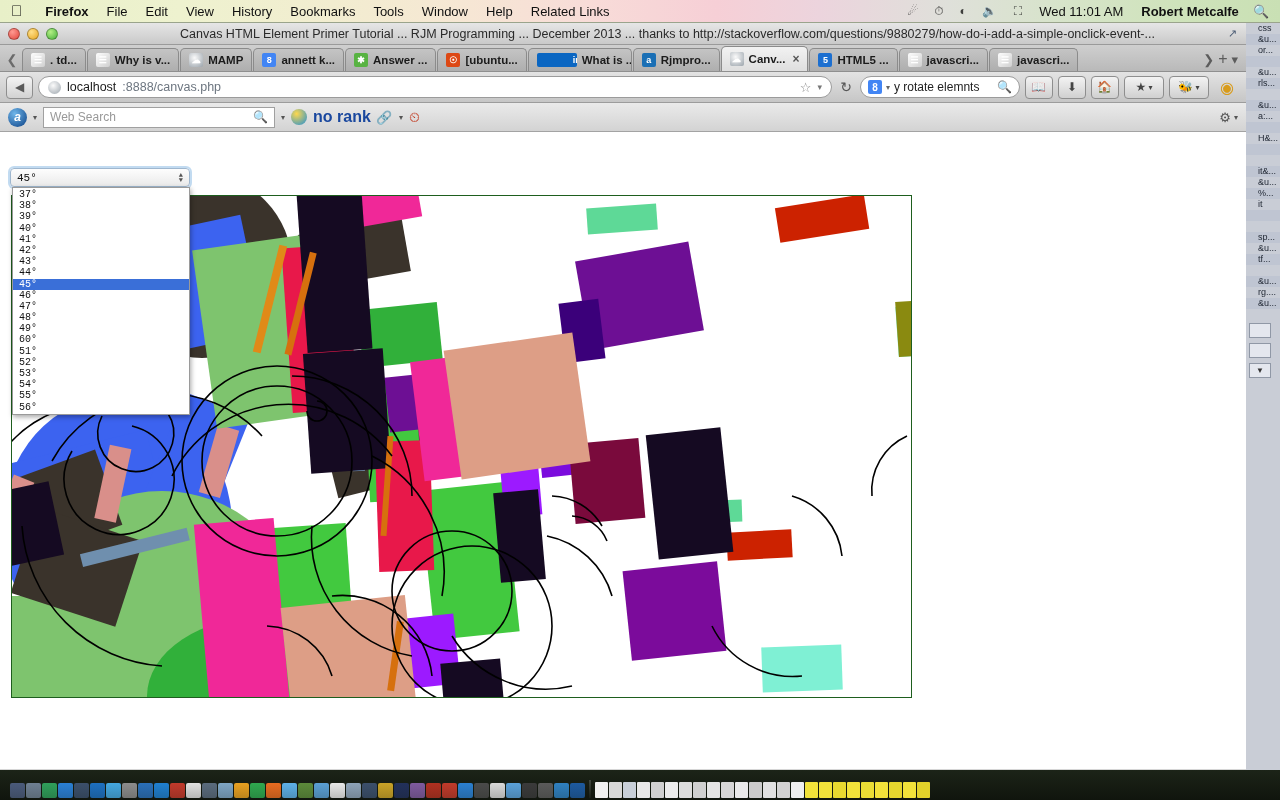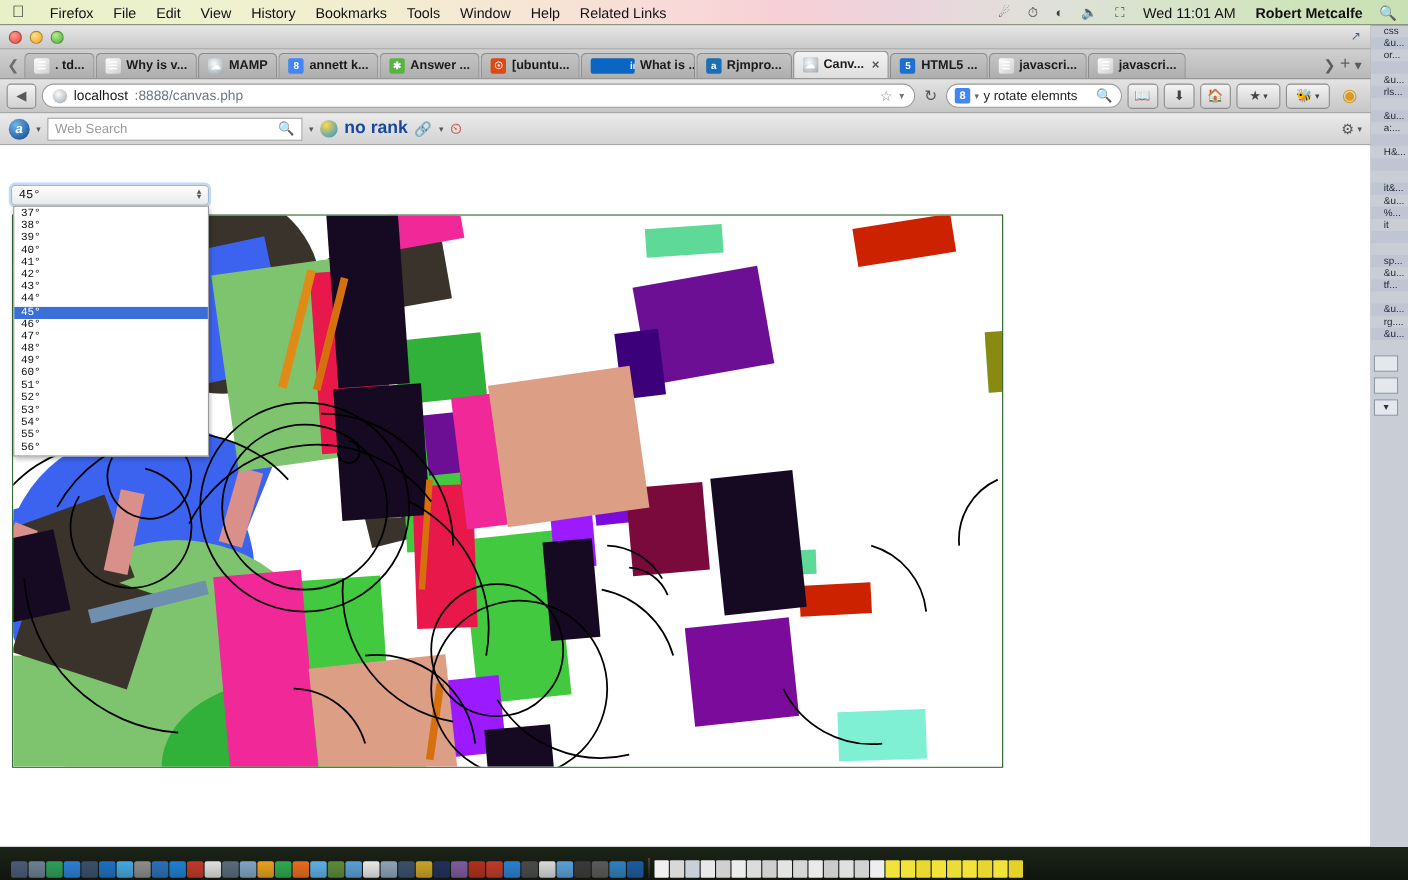--- a/index.html
+++ b/index.html
@@ -19,21 +19,21 @@
       #d6e4c8 84%, #cfe3bb 92%, #c9e0b4 100%);
     border-bottom: 1px solid #9aa48c;
     display: flex; align-items: center;
     font-size: 13px; color: #111;
   }
   #menubar .apple {
     padding: 0 14px 0 11px; font-size: 15px; line-height: 1;
     position: relative; top: -1px;
   }
   #menubar .mi { padding: 0 9px; white-space: nowrap; }
-  #menubar .mi.bold { font-weight: normal; text-align: right; }
+  #menubar .mi.bold { font-weight: bold; text-align: right; }
   #menubar .spacer { flex: 1; }
   #menubar .right { display: flex; align-items: center; }
   #menubar .right .si { padding: 0 8px; font-size: 12px; opacity: .78; }
   #menubar .right .clock { padding: 0 9px; font-size: 13px; }
   #menubar .right .user { padding: 0 9px; font-size: 13px; font-weight: bold; }
   #menubar .right .mag { padding: 0 10px 0 6px; font-size: 13px; }
 
   
   #window {
     position: absolute; left: 0; top: 23px; width: 1246px; height: 747px;
@@ -326,20 +326,21 @@
 </div>
 
 <div id="window">
 
   <div id="titlebar">
     <span class="lights">
       <span class="light red"></span>
       <span class="light yellow"></span>
       <span class="light green"></span>
     </span>
+    <span class="title">Canvas HTML Element Primer Tutorial ... RJM Programming ... December 2013 ... thanks to http://stackoverflow.com/questions/9880279/how-do-i-add-a-simple-onclick-event-...</span>
     <span class="expand">↗</span>
   </div>
 
   <div id="tabbar">
     <span class="tab-scroll">❮</span>
 
     <div class="tab">
       <span class="favicon fav-doc">☰</span>
       <span>. td...</span>
     </div>

